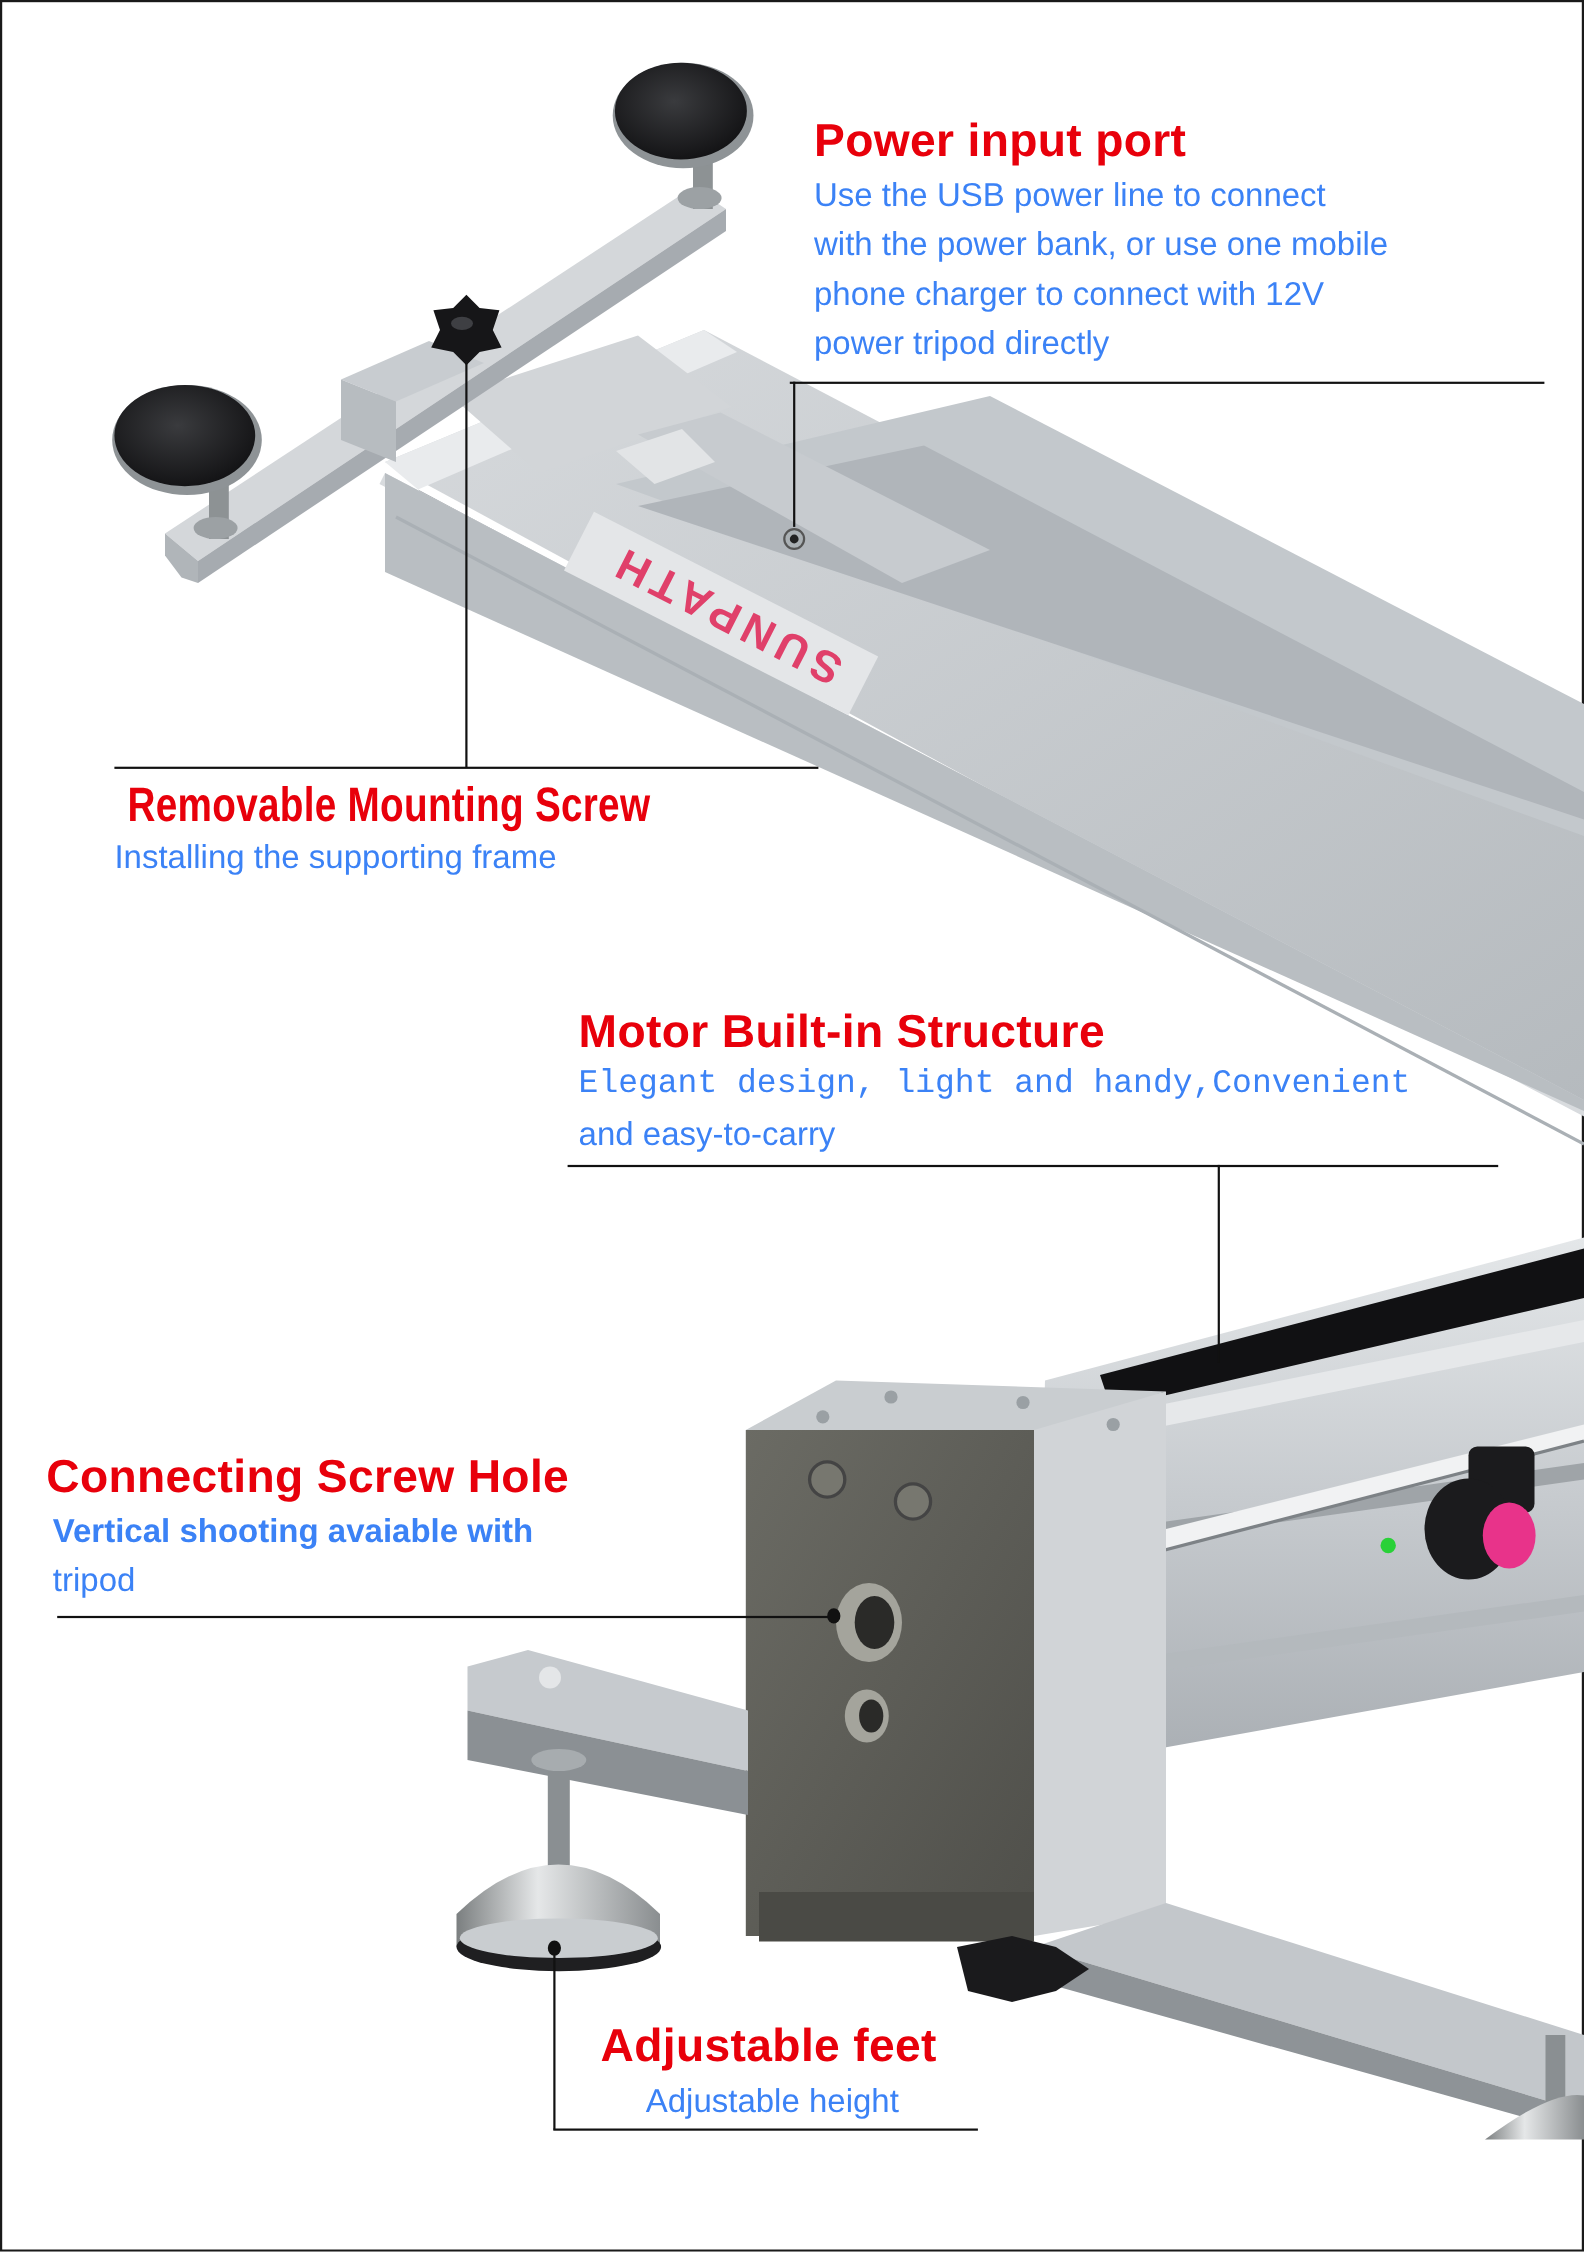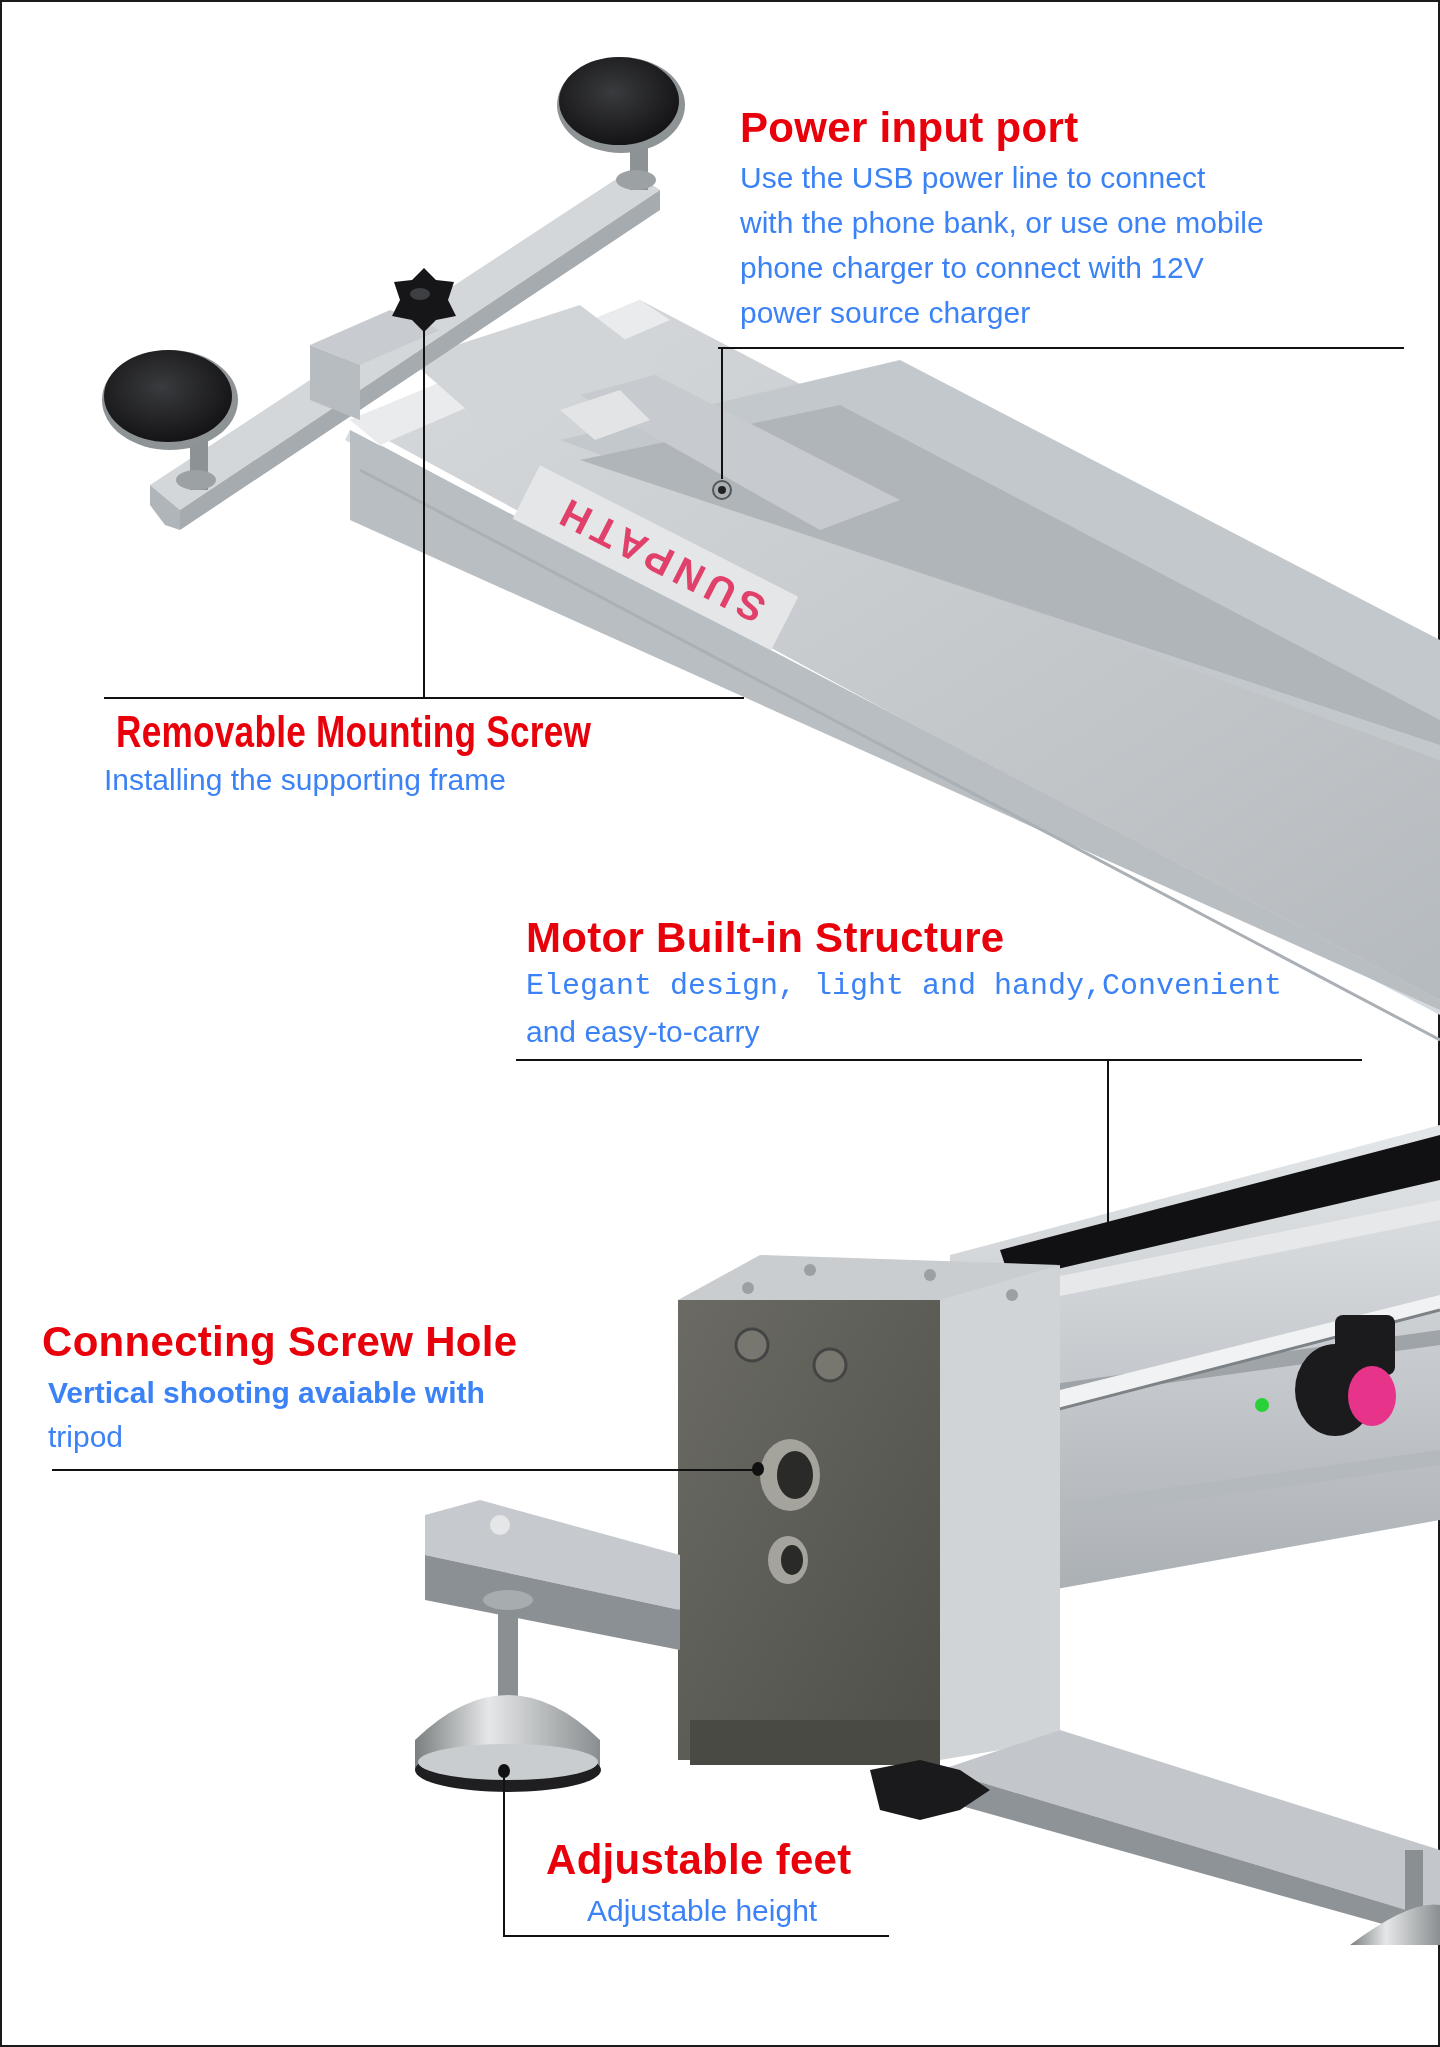--- a/index.html
+++ b/index.html
@@ -162,23 +162,23 @@
 <div class="line-h" style="left:52px; top:1469px; width:706px;"></div>
 <div class="dot" style="left:752px; top:1462px;"></div>
 
 <div class="line-v" style="left:503px; top:1770px; height:166px;"></div>
 <div class="dot" style="left:498px; top:1764px;"></div>
 <div class="line-h" style="left:503px; top:1935px; width:386px;"></div>
 
 <div>
   <div class="heading" style="left:740px; top:104px;">Power input port</div>
   <div class="body" style="left:740px; top:155px;">Use the USB power line to connect</div>
-  <div class="body" style="left:740px; top:200px;">with the phone bank, or use one mobile</div>
+  <div class="body" style="left:740px; top:200px;">with the power bank, or use one mobile</div>
   <div class="body" style="left:740px; top:245px;">phone charger to connect with 12V</div>
-  <div class="body" style="left:740px; top:290px;">power source charger</div>
+  <div class="body" style="left:740px; top:290px;">power tripod directly</div>
 </div>
 
 <div>
   <div class="heading condensed" style="left:116px; top:708px;">Removable Mounting Screw</div>
   <div class="body" style="left:104px; top:757px;">Installing the supporting frame</div>
 </div>
 
 <div>
   <div class="heading" style="left:526px; top:914px;">Motor Built-in Structure</div>
   <div class="body" style="left:526px; top:964px;font-family:Liberation Mono, monospace;">Elegant design, light and handy,Convenient</div>

